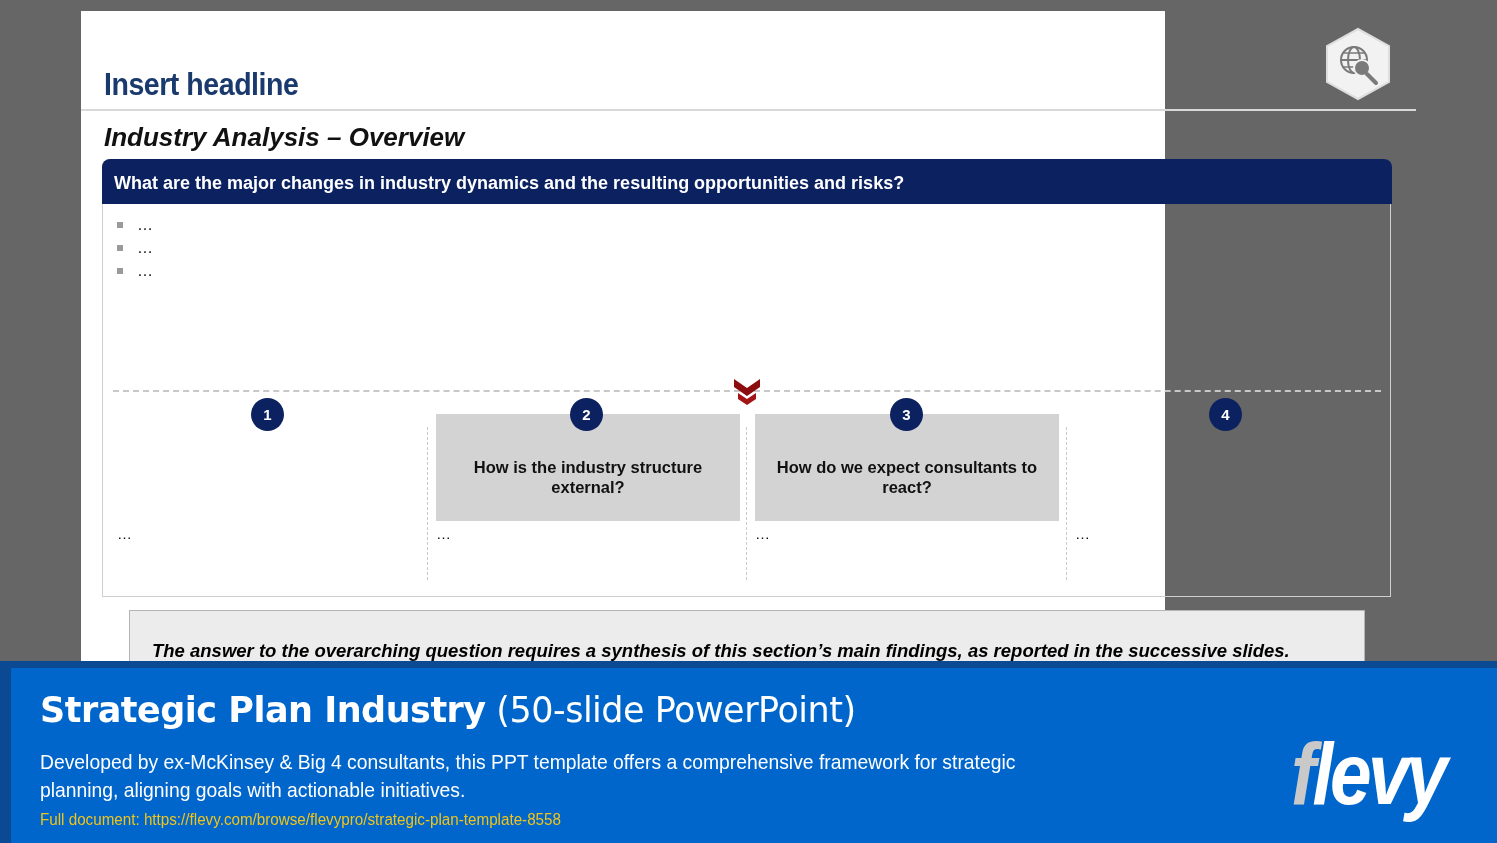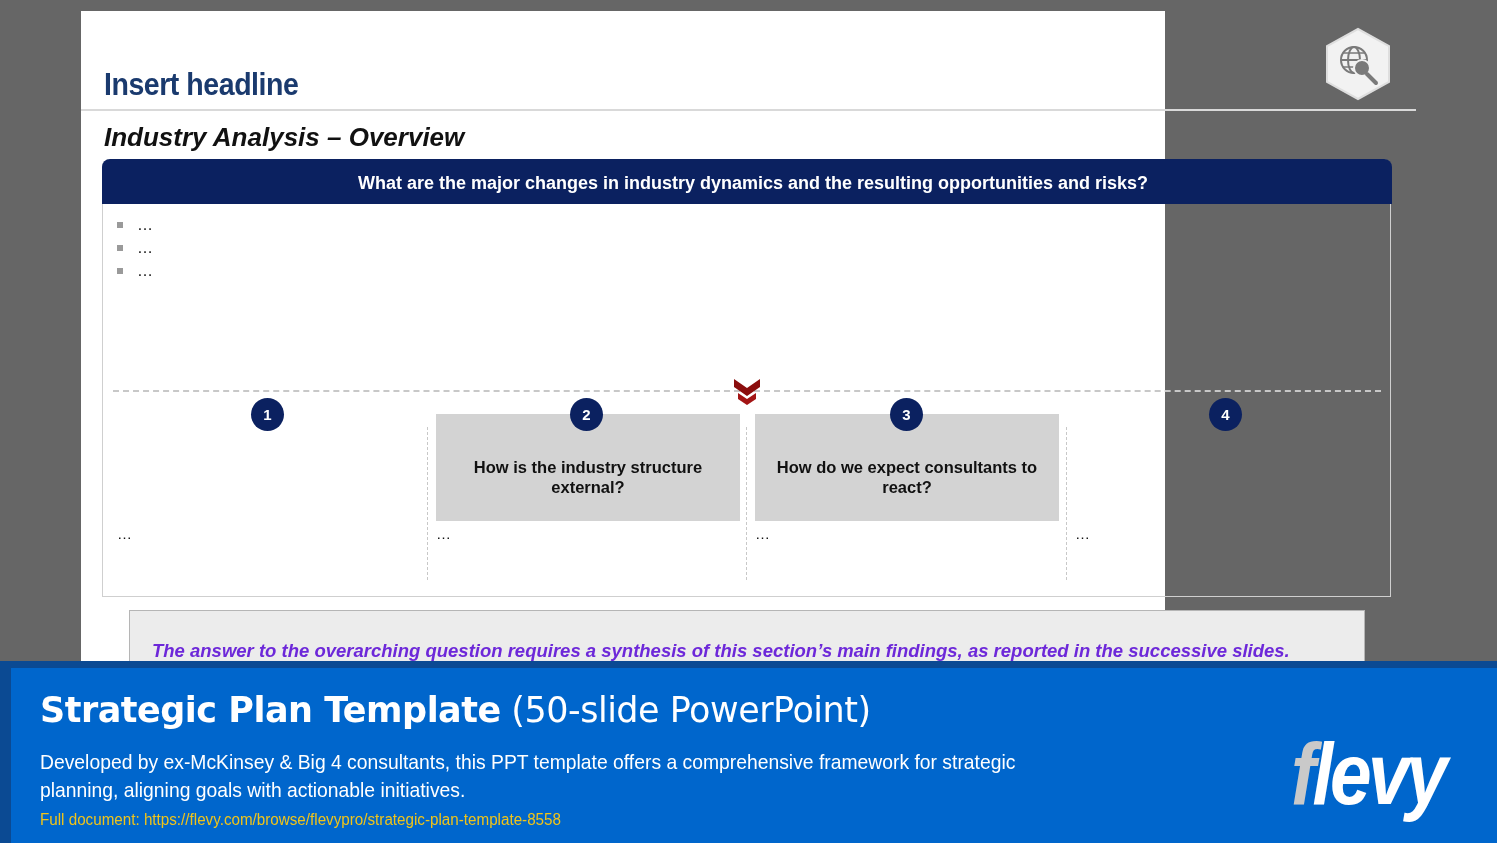--- a/index.html
+++ b/index.html
@@ -10,37 +10,37 @@
 
   .headline { position: absolute; left: 23px; top: 56px; font-size: 31px; font-weight: bold; color: #1a3a6e; letter-spacing: -0.5px; transform: scaleX(0.92); transform-origin: left; }
   .head-rule { position: absolute; left: 0; top: 98px; width: 1335px; height: 2px; background: #d9d9d9; }
 
   .hex-wrap { position: absolute; left: 1243px; top: 16px; width: 68px; height: 74px; }
   .hex-wrap svg { width: 68px; height: 74px; }
 
   .subtitle { position: absolute; left: 23px; top: 111px; font-size: 26px; font-weight: bold; font-style: italic; color: #111; }
 
   .qbox { position: absolute; left: 21px; top: 148px; width: 1289px; height: 438px; border: 1px solid #cfcfcf; border-top: none; border-radius: 8px 8px 0 0; }
-  .qbar { position: absolute; left: -1px; top: 0; width: 1290px; height: 45px; background: #0b2160; border-radius: 8px 8px 0 0; color: #fff; font-size: 18px; font-weight: bold; padding: 14px 0 0 12px; text-align: center; }
+  .qbar { position: absolute; left: -1px; top: 0; width: 1290px; height: 45px; background: #0b2160; border-radius: 8px 8px 0 0; color: #fff; font-size: 18px; font-weight: bold; padding: 14px 0 0 12px; }
 
   .bullets { position: absolute; left: 14px; top: 57px; list-style: none; }
   .bullets li { position: relative; height: 23px; font-size: 16px; color: #111; padding-left: 20px; }
   .bullets li .sq { position: absolute; left: 0; top: 6px; width: 6px; height: 6px; background: #9a9a9a; }
 
   .dash-line { position: absolute; left: 10px; top: 231px; width: 1268px; border-top: 2px dashed #c8c8c8; }
   .chev { position: absolute; left: 630px; top: 218px; width: 28px; height: 30px; }
 
   .col-divider { position: absolute; top: 268px; height: 153px; border-left: 1px dashed #c8c8c8; }
 
   .card { position: absolute; top: 255px; width: 304px; height: 107px; background: #d3d3d3; display: flex; align-items: center; justify-content: center; text-align: center; padding: 18px 10px 0 10px; font-size: 16.5px; font-weight: bold; color: #111; line-height: 20px; }
   .num { position: absolute; top: 239px; width: 33px; height: 33px; border-radius: 50%; background: #0b2160; color: #fff; font-size: 15px; font-weight: bold; display: flex; align-items: center; justify-content: center; }
   .card-note { position: absolute; top: 366px; font-size: 15px; color: #111; }
 
   .synth { position: absolute; left: 48px; top: 599px; width: 1236px; height: 70px; background: #ececec; border: 1px solid #b5b5b5; }
-  .synth p { position: absolute; left: 22px; top: 29px; font-size: 18.5px; font-weight: bold; font-style: italic; color: #6d28d9; white-space: nowrap; }
+  .synth p { position: absolute; left: 22px; top: 29px; font-size: 18.5px; font-weight: bold; font-style: italic; color: #000000; white-space: nowrap; }
 
   .banner { position: absolute; left: 0; top: 661px; width: 1497px; height: 182px; background: #0b4a93; }
   .banner-inner { position: absolute; left: 11px; top: 7px; width: 1486px; height: 175px; background: #0066cc; }
   .b-title { position: absolute; left: 29px; top: 22px; color: #fff; font-size: 35px; white-space: nowrap; font-family: "DejaVu Sans", sans-serif; letter-spacing: -0.5px; }
   .b-title .bold { font-weight: bold; }
   .b-title .light { font-weight: normal; }
   .b-desc { position: absolute; left: 29px; top: 80px; width: 1020px; color: #fff; font-size: 21px; line-height: 28px; transform: scaleX(0.92); transform-origin: left; }
   .b-desc span { display: block; white-space: nowrap; }
   .b-link { position: absolute; left: 29px; top: 143px; color: #f0c419; font-size: 16px; white-space: nowrap; transform: scaleX(0.95); transform-origin: left; }
   .logo { position: absolute; left: 1280px; top: 62px; font-size: 88px; font-weight: bold; font-style: italic; color: #fff; letter-spacing: -4px; line-height: 1; font-family: "Liberation Sans", sans-serif; transform: scaleX(0.85); transform-origin: left; }
@@ -109,21 +109,21 @@
   </div>
 
   <div class="synth">
     <p>The answer to the overarching question requires a synthesis of this section’s main findings, as reported in the successive slides.</p>
   </div>
 </div>
 
 <div class="banner">
   <div class="banner-inner">
     <div class="b-title">
-      <span class="bold">Strategic Plan Template</span>
+      <span class="bold">Strategic Plan Industry</span>
       <span class="light">(50-slide PowerPoint)</span>
     </div>
     <div class="b-desc">
       <span>Developed by ex-McKinsey &amp; Big 4 consultants, this PPT template offers a comprehensive framework for strategic</span>
       <span>planning, aligning goals with actionable initiatives.</span>
     </div>
     <div class="b-link">Full document: https://flevy.com/browse/flevypro/strategic-plan-template-8558</div>
     <div class="logo"><span class="f">f</span><span>levy</span></div>
   </div>
 </div>

